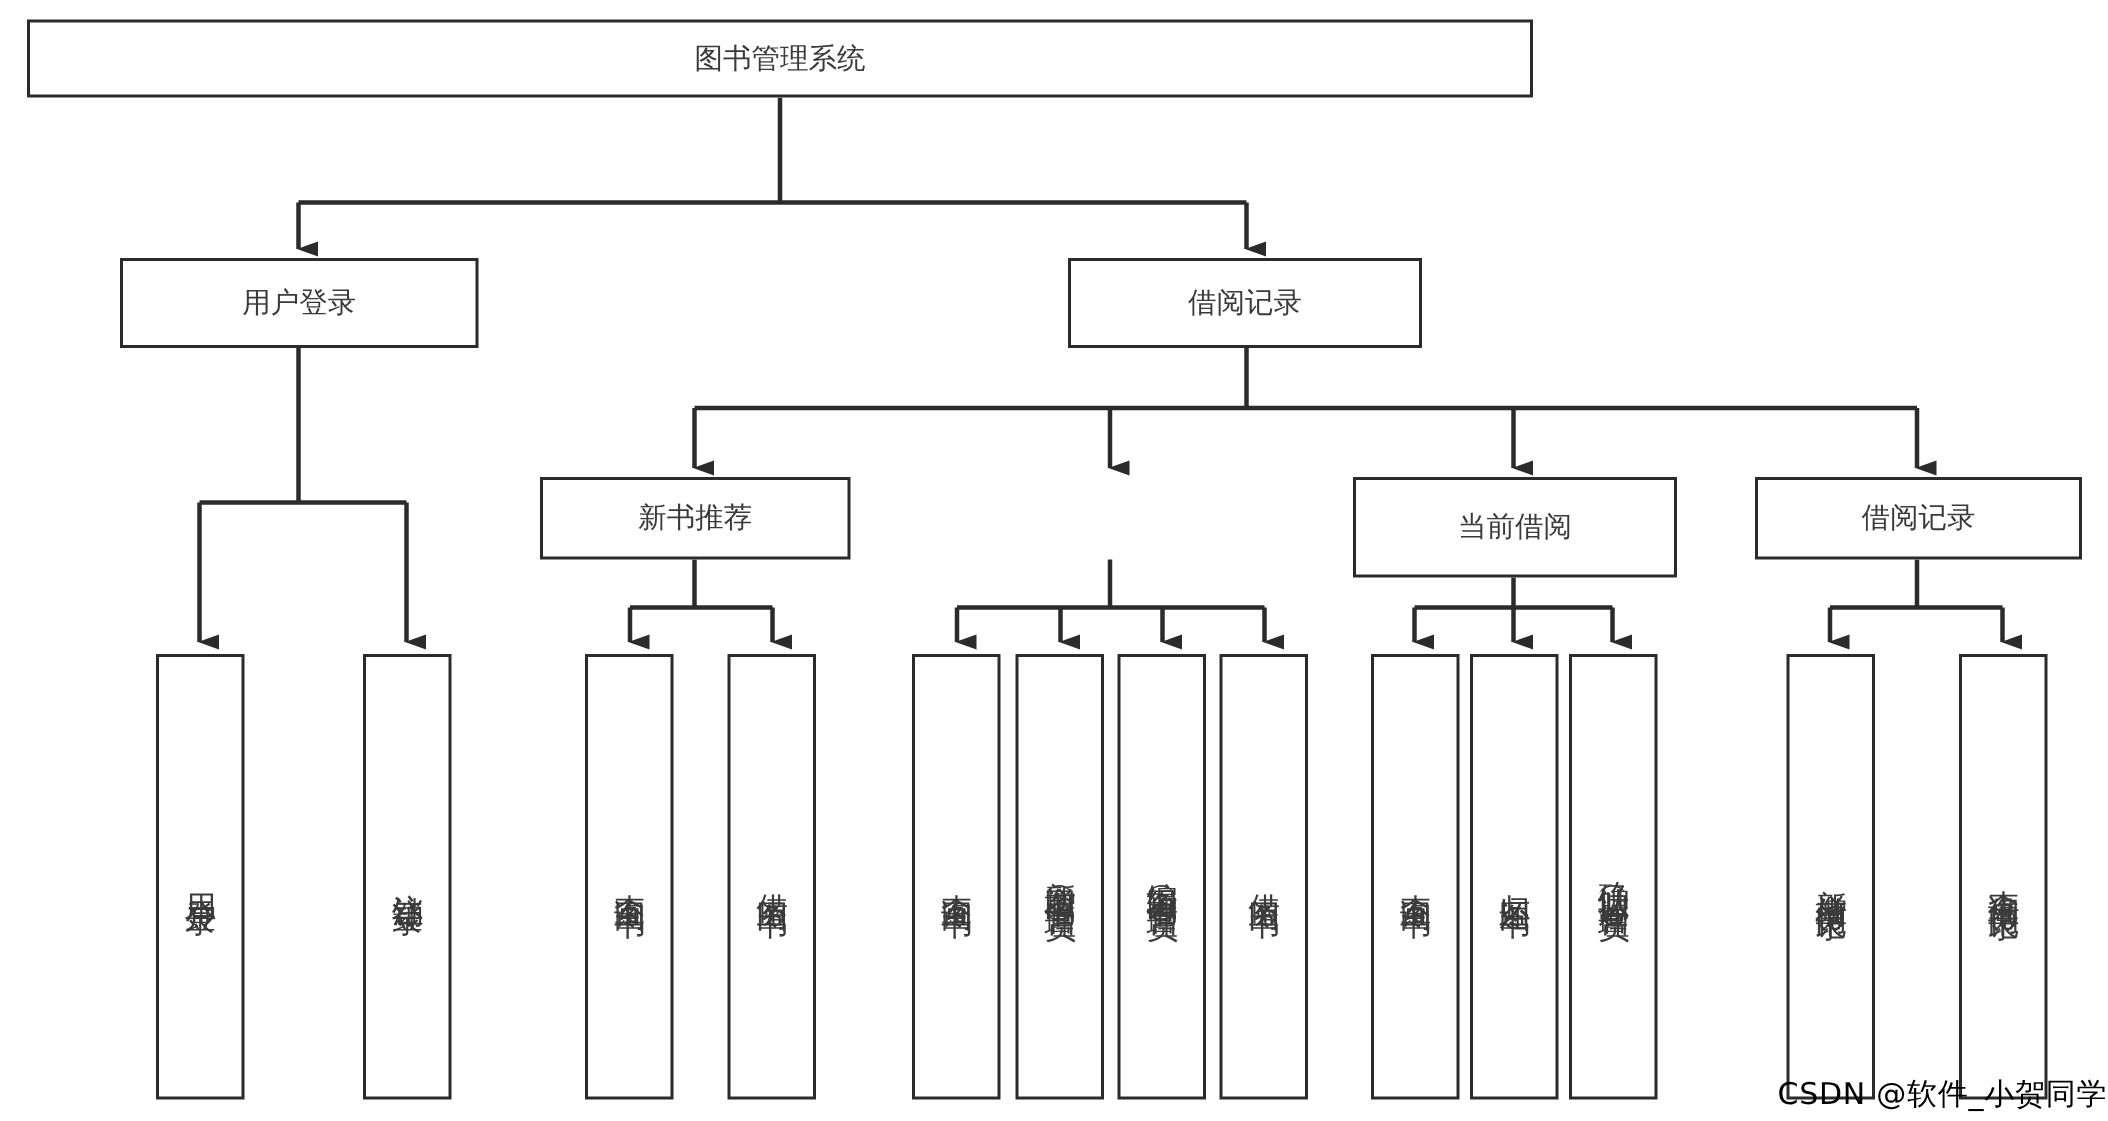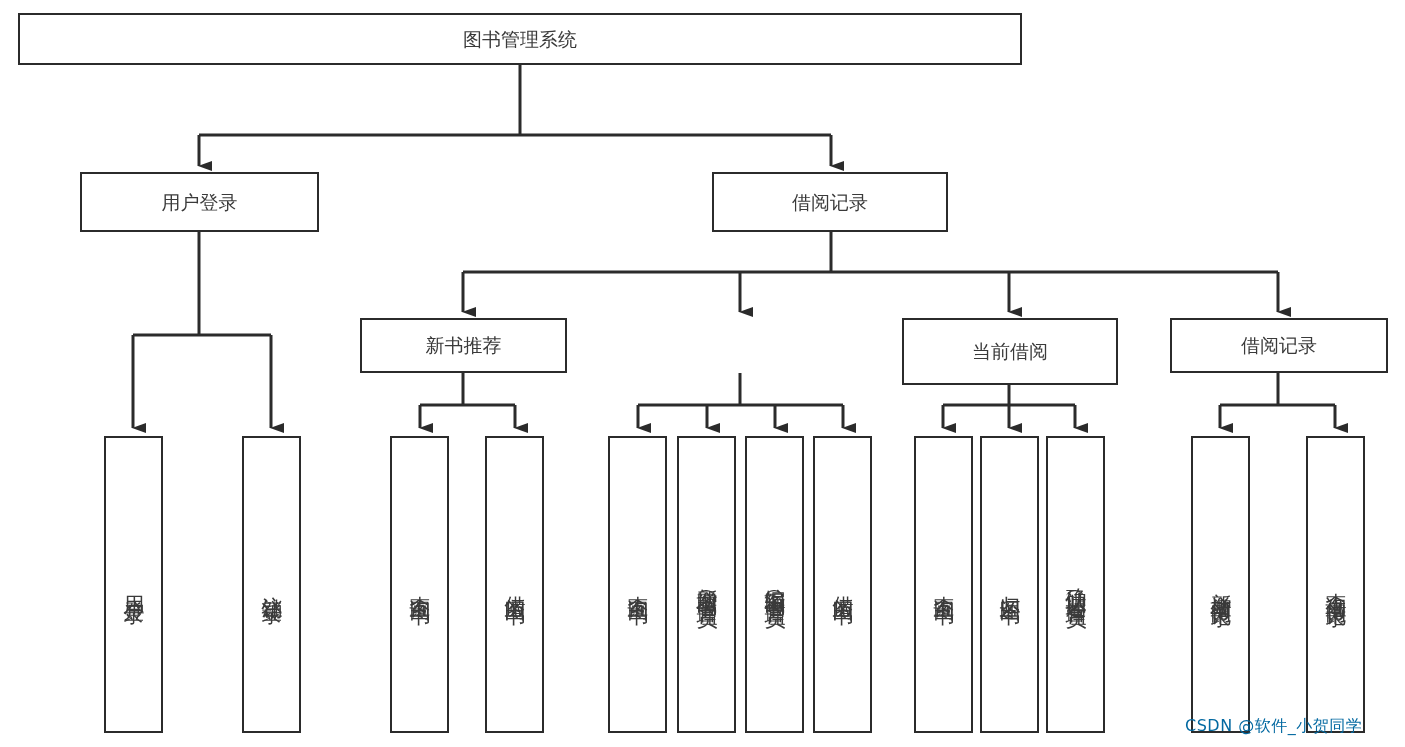--- a/index.html
+++ b/index.html
@@ -52,22 +52,22 @@
     justify-content: center;
   }
   .node.vert .node-label {
     writing-mode: vertical-rl;
     text-orientation: upright;
     font-size: 21px;
     letter-spacing: 3px;
   }
   .watermark {
     position: absolute;
-    color: #0369a1;
-    font-size: 16px;
+    color: #000000;
+    font-size: 20px;
     white-space: nowrap;
     left: 1185px;
     top: 716px;
     letter-spacing: 0.5px;
   }
 </style>
 </head>
 <body>
 
 <div id="diagram-root">

